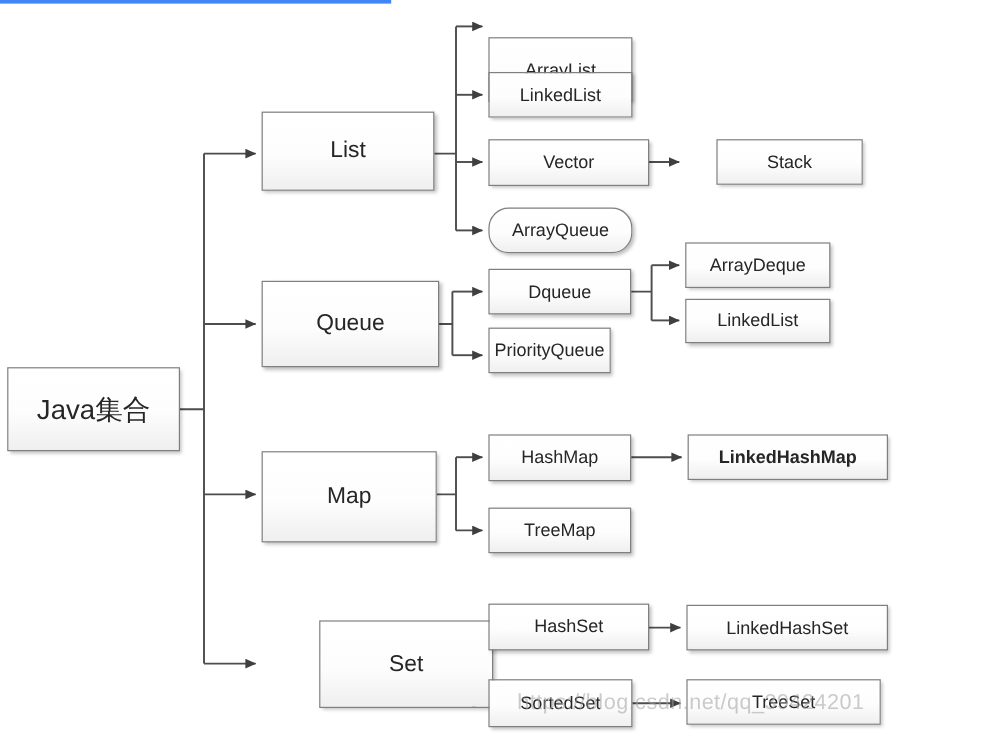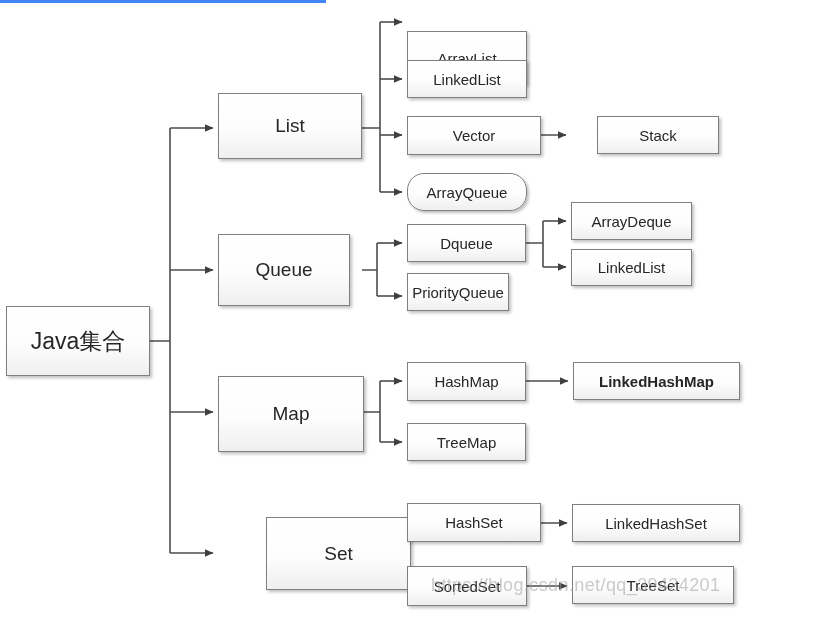--- a/index.html
+++ b/index.html
@@ -82,21 +82,21 @@
 
     <line x1="526" y1="523" x2="567" y2="523" marker-end="url(#arrow)"></line>
 
     <line x1="527" y1="586" x2="567" y2="586" marker-end="url(#arrow)"></line>
   </g>
 </svg>
 
 <div class="node root" style="left:6px;  top:306px; width:144px; height:70px;">Java集合</div>
 
 <div class="node parent" style="left:218px; top:93px;  width:144px; height:66px;">List</div>
-<div class="node parent" style="left:218px; top:234px; width:132px; height:72px;">Queue</div>
+<div class="node parent" style="left:218px; top:234px; width:148px; height:72px;">Queue</div>
 <div class="node parent" style="left:218px; top:376px; width:146px; height:76px;">Map</div>
 <div class="node parent" style="left:218px; top:517px; width:145px; height:73px;margin-left:48px;">Set</div>
 
 <div class="node child" style="left:407px; top:19px;   width:120px; height:54px;margin-top:12px;">ArrayList</div>
 <div class="node child" style="left:407px; top:60px;  width:120px; height:38px;">LinkedList</div>
 <div class="node child" style="left:407px; top:116px; width:134px; height:39px;">Vector</div>
 <div class="node child" style="left:571px; top:116px; width:122px; height:38px;margin-left:26px;">Stack</div>
 <div class="node child" style="left:407px; top:173px; width:120px; height:38px;border-radius:17px;">ArrayQueue</div>
 
 <div class="node child" style="left:407px; top:224px; width:119px; height:38px;">Dqueue</div>

